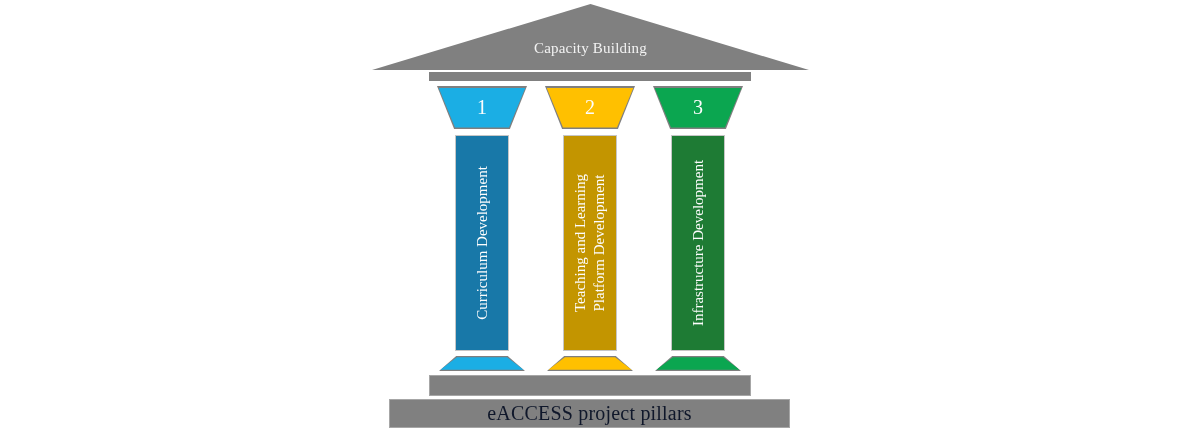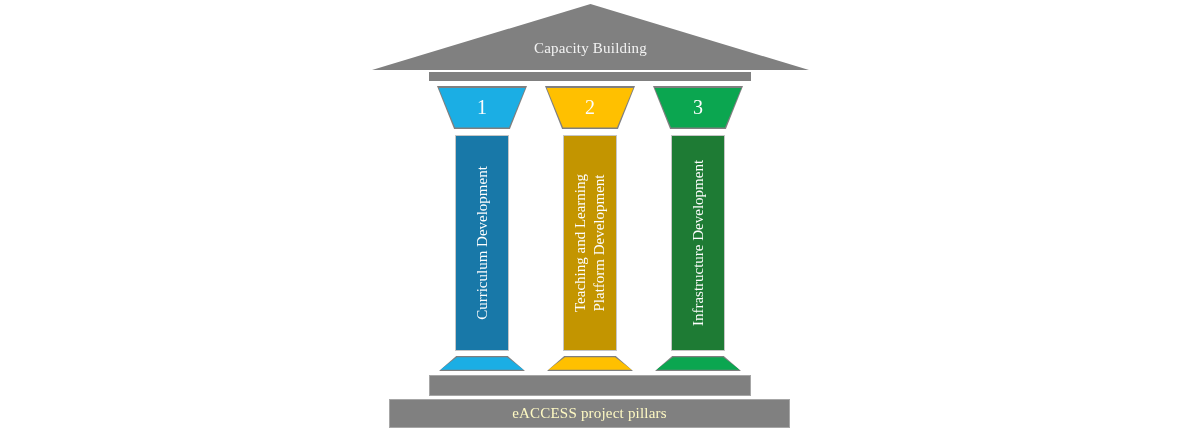--- a/index.html
+++ b/index.html
@@ -91,22 +91,22 @@
   }
   .step-lower {
     position: absolute;
     left: 389px; top: 399px;
     width: 401px; height: 29px;
     border: 1px solid #a6a6a6;
     box-sizing: border-box;
     display: flex; align-items: center; justify-content: center;
   }
   .step-lower-label {
-    color: #fef9c3;
-    font-size: 15px;
+    color: #0f172a;
+    font-size: 20px;
     letter-spacing: 0.2px;
   }
 </style>
 </head>
 <body>
 
 <div class="canvas">
 
   <div class="roof" style="background: rgb(128, 128, 128);">
     <div class="roof-label">Capacity Building</div>

